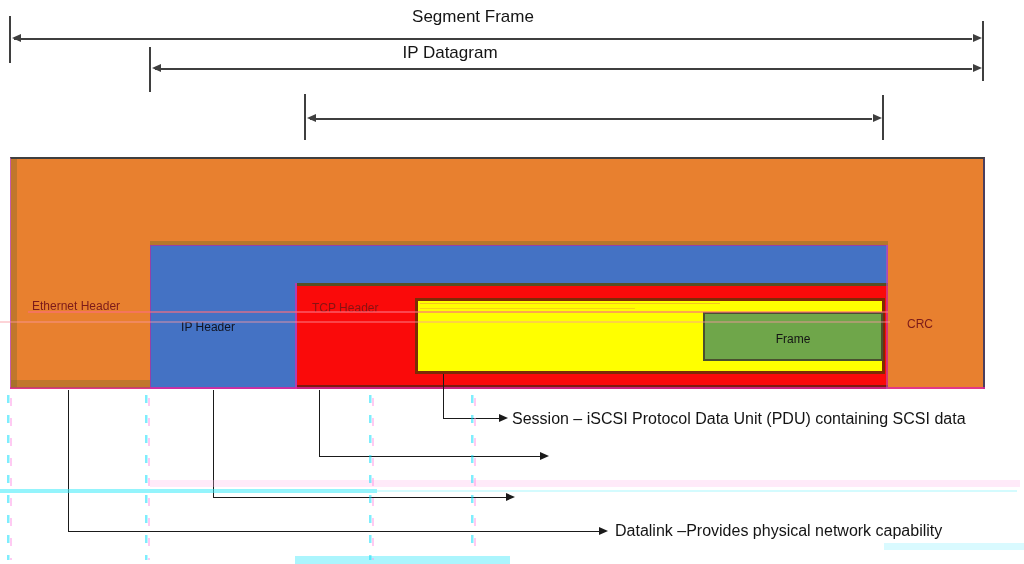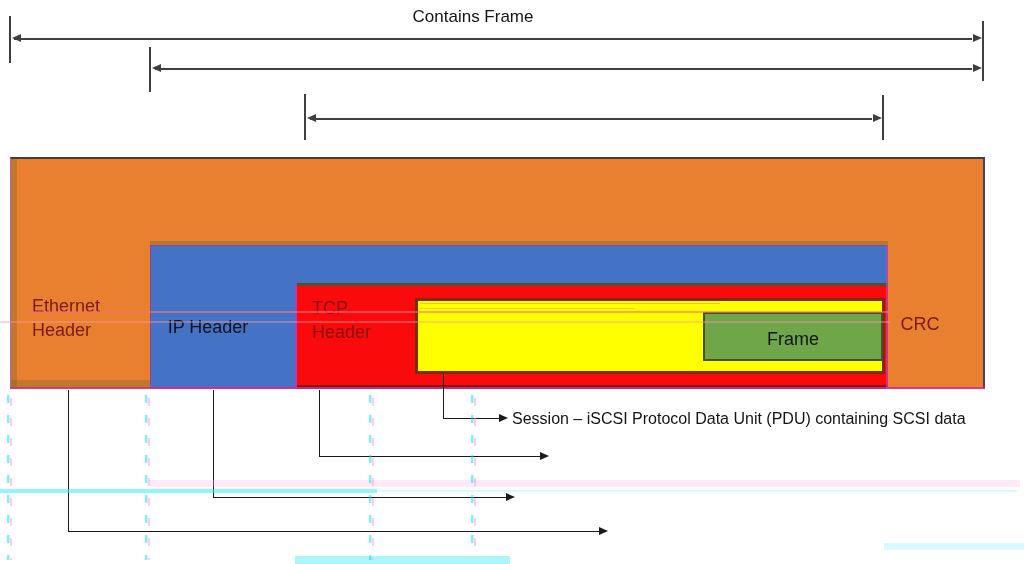--- a/index.html
+++ b/index.html
@@ -14,48 +14,49 @@
   .ahr{position:absolute;width:0;height:0;border-top:4.5px solid transparent;border-bottom:4.5px solid transparent;
        border-left:9px solid var(--arrow-gray);}
   
   .box{position:absolute;box-sizing:border-box;}
   .box-orange{background:var(--frame-orange);border-top:2px solid #3f3f3f;border-right:2px solid #4a3f5e;
               border-left:1px solid #c85ca8;}
   .box-blue{background:var(--ip-blue);border:1px solid #9440a8;}
   .box-red{background:var(--tcp-red);border-top:3px solid #555026;border-bottom:4px solid #7e1a10;}
   .box-yellow{background:var(--iscsi-yellow);border:3px solid #7e2a06;}
   .box-green{background:var(--data-green);border:2px solid #49502e;}
-  .box-label{position:absolute;font-size:18px;line-height:24px;}
+  .box-label{position:absolute;font-size:12px;line-height:24px;}
   
   .elbow{position:absolute;border-left:1.5px solid var(--line-black);border-bottom:1.5px solid var(--line-black);}
   .a-ah{position:absolute;width:0;height:0;border-top:4.5px solid transparent;border-bottom:4.5px solid transparent;
         border-left:9px solid var(--line-black);}
   .a-label{position:absolute;font-size:16px;line-height:20px;color:#141414;white-space:nowrap;}
   
   .af{position:absolute;pointer-events:none;}
   .vdash{position:absolute;width:5px;pointer-events:none;
     background-image:
       repeating-linear-gradient(180deg, rgba(0,220,250,.5) 0 8px, rgba(0,0,0,0) 8px 20px),
       repeating-linear-gradient(180deg, rgba(255,150,230,.5) 0 8px, rgba(0,0,0,0) 8px 20px);
     background-size:2.5px 100%,2.5px 100%;
     background-position:0 0,2.5px 3px;
     background-repeat:no-repeat,no-repeat;}
 </style>
 </head>
 <body>
 
 <div class="stage">
 
-  <div class="sa-label" style="left:373px;top:7px;width:200px;">Contains Frame</div>
+  <div class="sa-label" style="left:373px;top:7px;width:200px;">Segment Frame</div>
   <div class="hline" style="left:14px;top:38px;width:958px;"></div>
   <div class="ahl" style="left:12px;top:34px;"></div>
   <div class="ahr" style="left:973px;top:34px;"></div>
   <div class="tick" style="left:9px;top:16px;height:47px;"></div>
   <div class="tick" style="left:982px;top:21px;height:60px;"></div>
 
+  <div class="sa-label" style="left:350px;top:43px;width:200px;">IP Datagram</div>
   <div class="hline" style="left:155px;top:68px;width:817px;"></div>
   <div class="ahl" style="left:152px;top:64px;"></div>
   <div class="ahr" style="left:973px;top:64px;"></div>
   <div class="tick" style="left:149px;top:47px;height:45px;"></div>
 
   <div class="hline" style="left:310px;top:118px;width:562px;"></div>
   <div class="ahl" style="left:307px;top:114px;"></div>
   <div class="ahr" style="left:873px;top:114px;"></div>
   <div class="tick" style="left:304px;top:94px;height:46px;"></div>
   <div class="tick" style="left:882px;top:95px;height:45px;"></div>
@@ -84,20 +85,21 @@
   <div class="a-label" style="left:512px;top:409px;">Session – iSCSI Protocol Data Unit (PDU) containing SCSI data</div>
 
   <div class="elbow" style="left:319px;top:390px;width:222px;height:66px;"></div>
   <div class="a-ah" style="left:540px;top:451.5px;"></div>
 
   <div class="elbow" style="left:213px;top:390px;width:294px;height:107px;"></div>
   <div class="a-ah" style="left:506px;top:492.5px;"></div>
 
   <div class="elbow" style="left:68px;top:390px;width:532px;height:141px;"></div>
   <div class="a-ah" style="left:599px;top:526.5px;"></div>
+  <div class="a-label" style="left:615px;top:521px;">Datalink –Provides physical network capability</div>
 
   <div class="af" style="left:28px;top:311px;width:860px;height:1.5px;background:rgba(252,110,125,.6);"></div>
   <div class="af" style="left:0;top:321px;width:890px;height:1.5px;background:rgba(250,150,160,.42);"></div>
   <div class="af" style="left:420px;top:303px;width:300px;height:1px;background:rgba(235,150,60,.55);"></div>
   <div class="af" style="left:420px;top:308px;width:215px;height:1px;background:rgba(235,150,60,.4);"></div>
   <div class="af" style="left:150px;top:480px;width:870px;height:7px;background:rgba(255,185,235,.30);"></div>
   <div class="af" style="left:0;top:489px;width:377px;height:4px;background:rgba(60,235,250,.55);"></div>
   <div class="af" style="left:377px;top:490px;width:640px;height:2px;background:rgba(60,235,250,.22);"></div>
   <div class="af" style="left:295px;top:556px;width:215px;height:8px;background:rgba(150,242,252,.8);"></div>
   <div class="af" style="left:884px;top:543px;width:140px;height:7px;background:rgba(170,245,255,.45);"></div>

